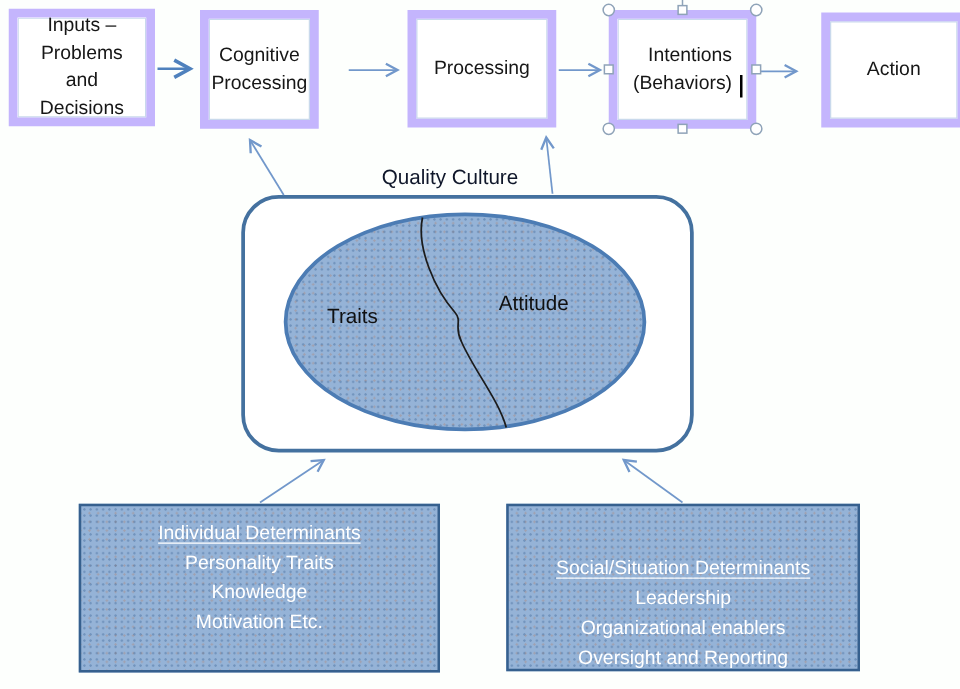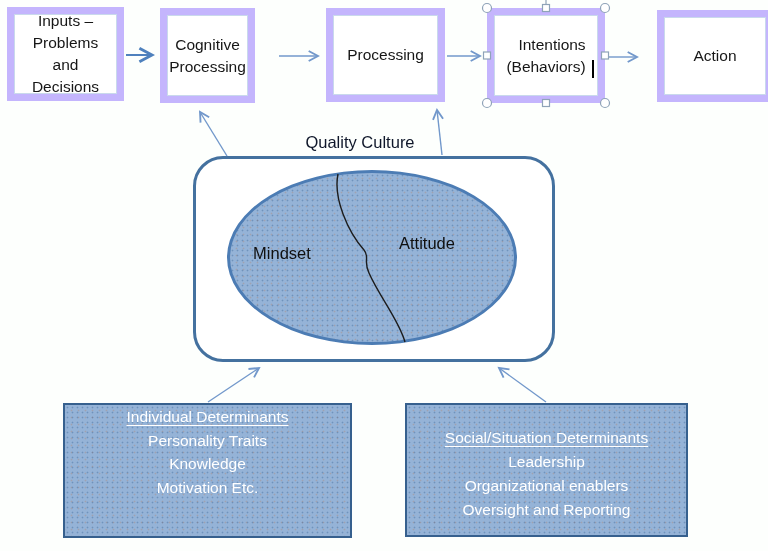--- a/index.html
+++ b/index.html
@@ -31,22 +31,22 @@
   .ellipse{position:absolute;left:227px;top:170px;width:290px;height:175px;box-sizing:border-box;
            border:3.5px solid #4c7cb4;border-radius:50%;}
 
   .ellipse-label{position:absolute;font-size:16.5px;color:#101010;text-align:center;width:90px;}
   #mindset{left:237px;top:244px;}
   #attitude{left:382px;top:234px;}
 
   
   .dbox{position:absolute;box-sizing:border-box;border:2px solid #36608e;
         color:#fff;text-align:center;font-size:15.5px;}
-  #d1{left:63px;top:403px;width:289px;height:135px;line-height:23.5px;}
-  #d2{left:405px;top:403px;width:283px;height:134px;padding-top:21px;line-height:24px;}
+  #d1{left:63px;top:403px;width:289px;height:135px;padding-top:10px;line-height:23.5px;}
+  #d2{left:405px;top:403px;width:283px;height:134px;padding-top:38px;line-height:24px;}
   .dbox span{display:block;}
   .dbox .title{text-decoration:underline;text-underline-offset:3px;}
 
   .text-cursor{position:absolute;left:592px;top:60px;width:2px;height:18px;background:#000;}
 
   svg.overlay{position:absolute;left:0;top:0;z-index:10;pointer-events:none;}
 </style>
 </head>
 <body>
 
@@ -61,21 +61,21 @@
   <div class="fbox" id="b3">Processing</div>
   <div class="fbox" id="b4">Intentions
 (Behaviors)</div>
   <div class="fbox" id="b5">Action</div>
 
   <div class="text-cursor"></div>
 
   <div class="qc-label">Quality Culture</div>
   <div class="biground"></div>
   <div class="ellipse bluefill"></div>
-  <div class="ellipse-label" id="mindset">Mindset</div>
+  <div class="ellipse-label" id="mindset">Traits</div>
   <div class="ellipse-label" id="attitude">Attitude</div>
 
   <div class="dbox bluefill" id="d1">
     <span class="title">Individual Determinants</span>
     <span>Personality Traits</span>
     <span>Knowledge</span>
     <span>Motivation Etc.</span>
   </div>
 
   <div class="dbox bluefill" id="d2">

